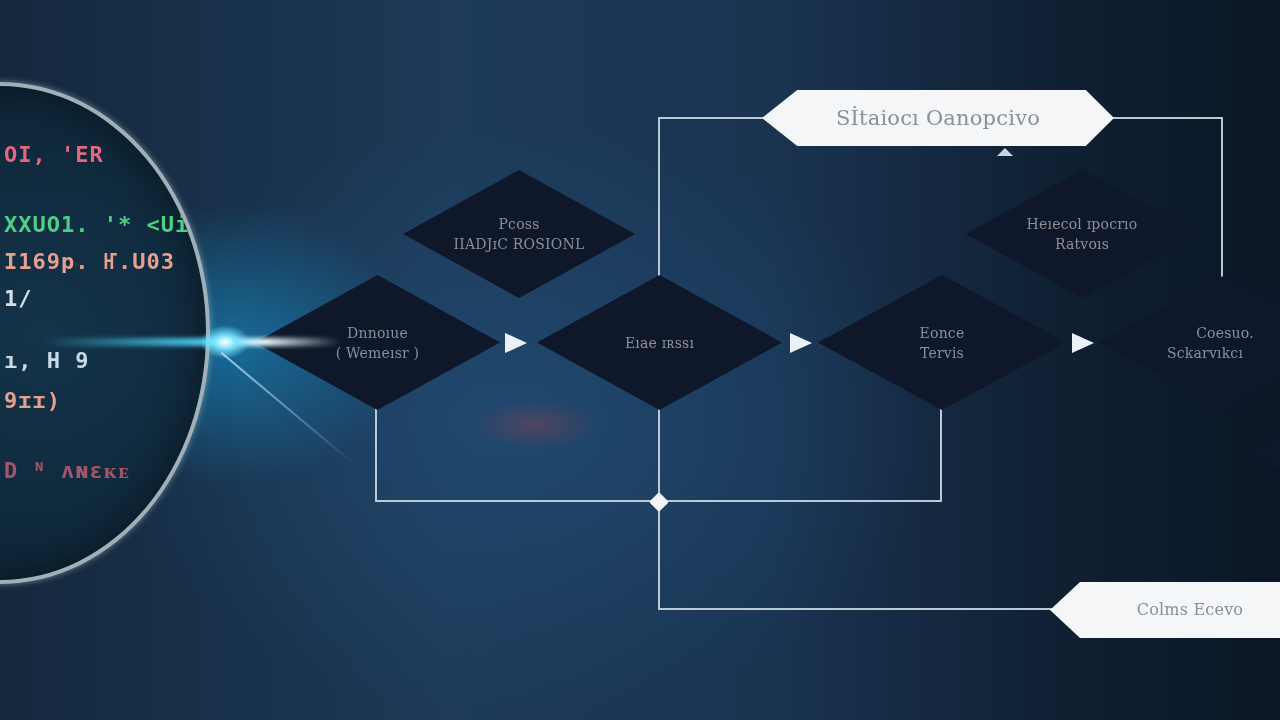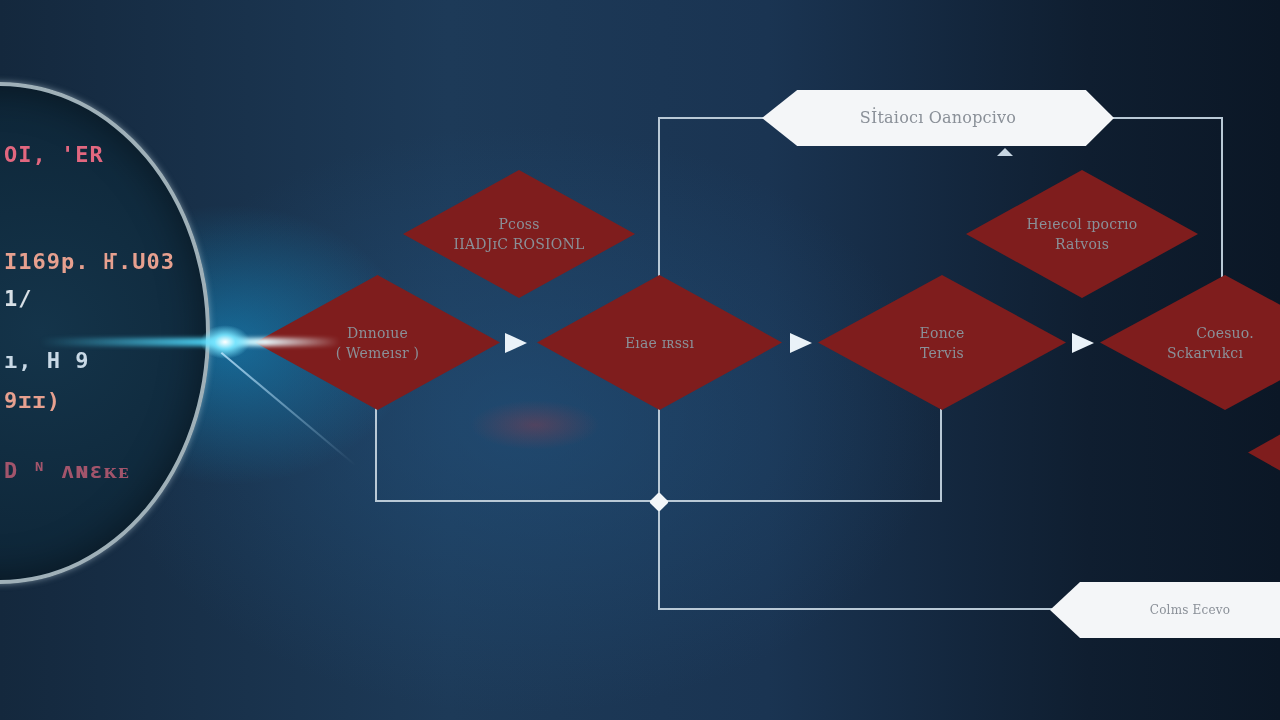--- a/index.html
+++ b/index.html
@@ -58,21 +58,21 @@
     border-left: 22px solid #eaf2f8;
   }
   .arrow-up {
     position: absolute; width: 0; height: 0;
     border-left: 8px solid transparent; border-right: 8px solid transparent;
     border-bottom: 8px solid #c7d6e2;
   }
 
   
   .diamond {
-    position: absolute; background: #7f1d1d;
+    position: absolute; background: #0f172a;
     clip-path: polygon(50% 0, 100% 50%, 50% 100%, 0 50%);
     display: flex; flex-direction: column; align-items: center; justify-content: center;
     text-align: center;
   }
   .hexbar {
     position: absolute; background: #f4f6f8;
     clip-path: polygon(10% 0, 92% 0, 100% 50%, 92% 100%, 10% 100%, 0 50%);
     display: flex; align-items: center; justify-content: center;
   }
   .label {
@@ -80,20 +80,21 @@
     letter-spacing: 0.2px; filter: blur(0.4px);
   }
 </style>
 </head>
 <body>
 
 <div class="canvas">
 
   <div class="lens">
     <div class="code-line" style="top: 56px; color: rgb(226, 103, 127);">OI, 'ЕR</div>
+    <div class="code-line" style="top: 126px; color: rgb(79, 207, 132);">XXUO1. '* &lt;Ui</div>
     <div class="code-line" style="top: 163px; color: rgb(231, 160, 143);">I169p. Ҥ.U03</div>
     <div class="code-line" style="top: 200px; color: rgb(216, 224, 230);">1/</div>
     <div class="code-line" style="top: 262px; color: rgb(201, 217, 230);">ı, H 9</div>
     <div class="code-line" style="top: 302px; color: rgb(231, 160, 143);">9ɪɪ)</div>
     <div class="code-line" style="top: 372px; opacity: 0.7; color: rgb(226, 103, 127);">D  ᴺ  ʌɴɛᴋᴇ</div>
   </div>
 
   <div class="red-haze"></div>
 
   <div class="line" style="left:658px; top:117px; width:2px; height:160px;"></div>
@@ -107,21 +108,21 @@
   <div class="line" style="left:940px; top:405px; width:2px; height:97px;"></div>
   <div class="line" style="left:658px; top:608px; width:400px; height:2px;"></div>
   <div class="junction" style="left:652px; top:495px;"></div>
 
   <div class="arrowhead" style="left:505px; top:333px;"></div>
   <div class="arrowhead" style="left:790px; top:333px;"></div>
   <div class="arrowhead" style="left:1072px; top:333px;"></div>
   <div class="arrow-up" style="left:997px; top:148px;"></div>
 
   <div class="hexbar" style="left:762px; top:90px; width:352px; height:56px;">
-    <span class="label" style="font-size:16px;">Sİtaiocı Oanopcivo</span>
+    <span class="label" style="font-size:21px;">Sİtaiocı Oanopcivo</span>
   </div>
 
   <div class="diamond" style="left:403px; top:170px; width:232px; height:128px;">
     <span class="label">Pcoss</span>
     <span class="label">IIADJɪC ROSIONL</span>
   </div>
   <div class="diamond" style="left:966px; top:170px; width:232px; height:128px;">
     <span class="label">Heıecol ɪpocrıo</span>
     <span class="label">Ratvoıs</span>
   </div>
@@ -138,19 +139,19 @@
     <span class="label">Tervis</span>
   </div>
   <div class="diamond" style="left:1100px; top:275px; width:250px; height:135px;">
     <span class="label" style="">Coesuo.</span>
     <span class="label" style="margin-right:40px;">Sckarvıkcı</span>
   </div>
 
   <div class="diamond" style="left:1248px; top:430px; width:80px; height:45px;"></div>
 
   <div class="hexbar" style="left:1050px; top:582px; width:300px; height:56px; clip-path: polygon(10% 0, 100% 0, 100% 100%, 10% 100%, 0 50%);">
-    <span class="label" style="font-size:12px; margin-right:20px;">Colms Ecevo</span>
+    <span class="label" style="font-size:16px; margin-right:20px;">Colms Ecevo</span>
   </div>
 
   <div class="flare"></div>
   <div class="flare-core"></div>
   <div class="flare-ray"></div>
 </div>
 
 </body></html>

